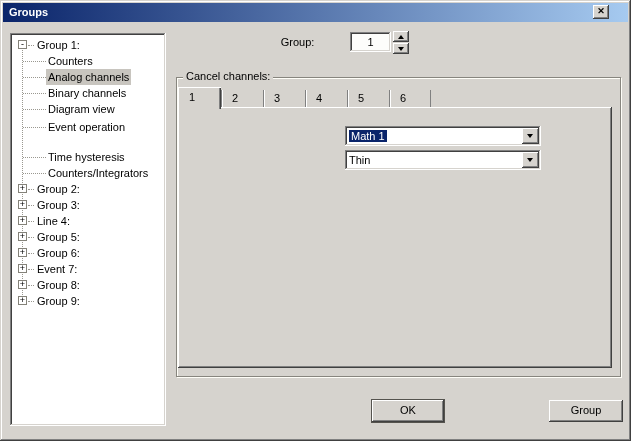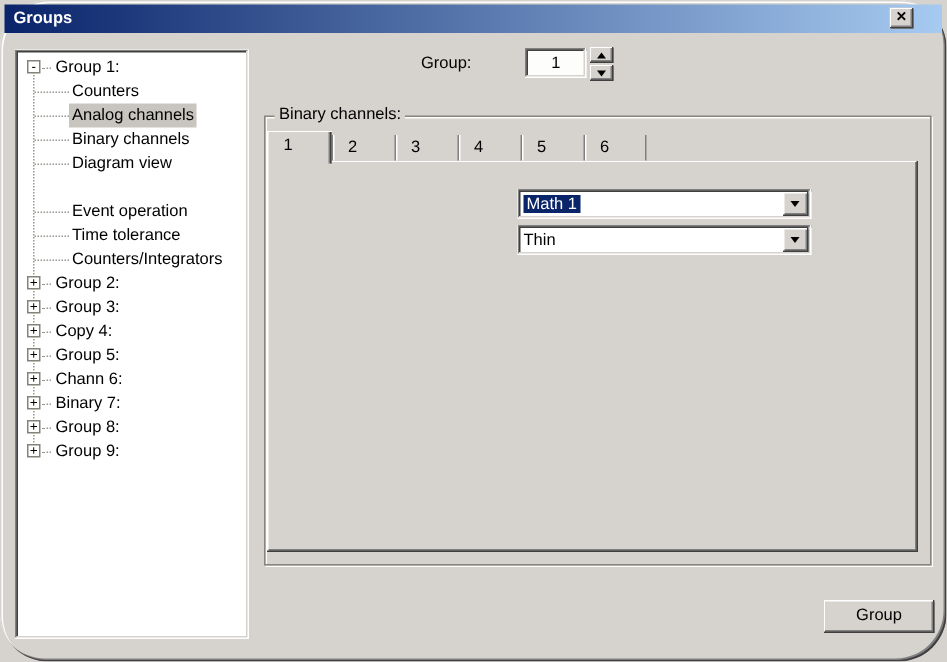--- a/index.html
+++ b/index.html
@@ -1,21 +1,21 @@
 <!DOCTYPE html>
 <html><head>
 <meta charset="utf-8">
 <style>
   * { margin:0; padding:0; box-sizing:border-box; }
   html,body { width:631px; height:441px; background:#d6d3ce; font-family:"Liberation Sans",sans-serif; font-size:11px; color:#000; overflow:hidden; }
   .abs { position:absolute; }
   .nowrap { white-space:nowrap; }
 
   .dialog { position:relative; width:631px; height:441px; background:#d6d3ce;
-    box-shadow: inset -1px -1px #404040, inset 1px 1px #d6d3ce, inset -2px -2px #808080, inset 2px 2px #ffffff; border-radius: 32px; }
+    box-shadow: inset -1px -1px #404040, inset 1px 1px #d6d3ce, inset -2px -2px #808080, inset 2px 2px #ffffff; }
 
   .titlebar { left:3px; top:3px; width:625px; height:19px;
     background:linear-gradient(to right,#0a246a,#a6caf0);
     color:#fff; font-weight:bold; line-height:19px; padding-left:6px; }
   .close-btn { left:593px; top:5px; width:16px; height:14px; background:#d6d3ce;
     box-shadow: inset -1px -1px #404040, inset 1px 1px #ffffff, inset -2px -2px #808080, inset 2px 2px #d6d3ce;
     text-align:center; line-height:13px; font-size:9px; font-weight:bold; color:#000; cursor:default; }
 
   .sunken { background:#fff;
     box-shadow: inset -1px -1px #ffffff, inset 1px 1px #808080, inset -2px -2px #d6d3ce, inset 2px 2px #404040; }
@@ -115,61 +115,61 @@
         <span class="tlabel1 nowrap sel">Analog channels</span>
       </div>
       <div class="trow" style="top:50px">
         <span class="hstub"></span>
         <span class="tlabel1 nowrap">Binary channels</span>
       </div>
       <div class="trow" style="top:66px">
         <span class="hstub"></span>
         <span class="tlabel1 nowrap">Diagram view</span>
       </div>
-      <div class="trow" style="top:98px">
+      <div class="trow" style="top:84px">
         <span class="hstub"></span>
         <span class="tlabel1 nowrap">Event operation</span>
       </div>
       <div class="trow" style="top:114px">
         <span class="hstub"></span>
-        <span class="tlabel1 nowrap">Time tolerance</span>
+        <span class="tlabel1 nowrap">Time hysteresis</span>
       </div>
       <div class="trow" style="top:130px">
         <span class="hstub"></span>
         <span class="tlabel1 nowrap">Counters/Integrators</span>
       </div>
       <div class="trow" style="top:146px">
         <span class="expander">+</span>
         <span class="gstub"></span>
         <span class="tlabel0 nowrap">Group 2:</span>
       </div>
       <div class="trow" style="top:162px">
         <span class="expander">+</span>
         <span class="gstub"></span>
         <span class="tlabel0 nowrap">Group 3:</span>
       </div>
       <div class="trow" style="top:178px">
         <span class="expander">+</span>
         <span class="gstub"></span>
-        <span class="tlabel0 nowrap">Copy 4:</span>
+        <span class="tlabel0 nowrap">Line 4:</span>
       </div>
       <div class="trow" style="top:194px">
         <span class="expander">+</span>
         <span class="gstub"></span>
         <span class="tlabel0 nowrap">Group 5:</span>
       </div>
       <div class="trow" style="top:210px">
         <span class="expander">+</span>
         <span class="gstub"></span>
-        <span class="tlabel0 nowrap">Chann 6:</span>
+        <span class="tlabel0 nowrap">Group 6:</span>
       </div>
       <div class="trow" style="top:226px">
         <span class="expander">+</span>
         <span class="gstub"></span>
-        <span class="tlabel0 nowrap">Binary 7:</span>
+        <span class="tlabel0 nowrap">Event 7:</span>
       </div>
       <div class="trow" style="top:242px">
         <span class="expander">+</span>
         <span class="gstub"></span>
         <span class="tlabel0 nowrap">Group 8:</span>
       </div>
       <div class="trow" style="top:258px">
         <span class="expander">+</span>
         <span class="gstub"></span>
         <span class="tlabel0 nowrap">Group 9:</span>
@@ -180,21 +180,21 @@
   <div class="abs grp-label nowrap">Group:</div>
   <input class="abs grp-field" value="1" style="">
   <div class="abs spin-btn" style="top:31px">
     <span class="tri-up"></span>
   </div>
   <div class="abs spin-btn" style="top:43px">
     <span class="tri-dn"></span>
   </div>
 
   <div class="abs groupbox etched">
-    <span class="gb-legend nowrap">Binary channels:</span>
+    <span class="gb-legend nowrap">Cancel channels:</span>
   </div>
 
   <div class="abs tab-sel">
     <span>1</span>
   </div>
   <div class="abs tab" style="left:221px">
     <span>2</span>
   </div>
   <div class="abs tab" style="left:263px">
     <span>3</span>
@@ -253,17 +253,20 @@
   </div>
 
   <div class="abs flabel dis nowrap" style="left:240px;top:349px;width:152px">Ref. alarm text (-):</div>
   <div class="abs ref-field nowrap" style="left:397px;top:346px;width:186px">
     <span>Tol.(-) Gr. 1 Chann. 1</span>
   </div>
   <div class="abs ref-btn" style="left:583px;top:346px">
     <span>&gt;</span>
   </div>
 
+  <div class="abs btn btn-default" style="left:372px;top:400px;width:72px">
+    <span>OK</span>
+  </div>
   <div class="abs btn" style="left:549px;top:400px;width:74px">
     <span>Group</span>
   </div>
 
 </div>
 
 </body></html>

